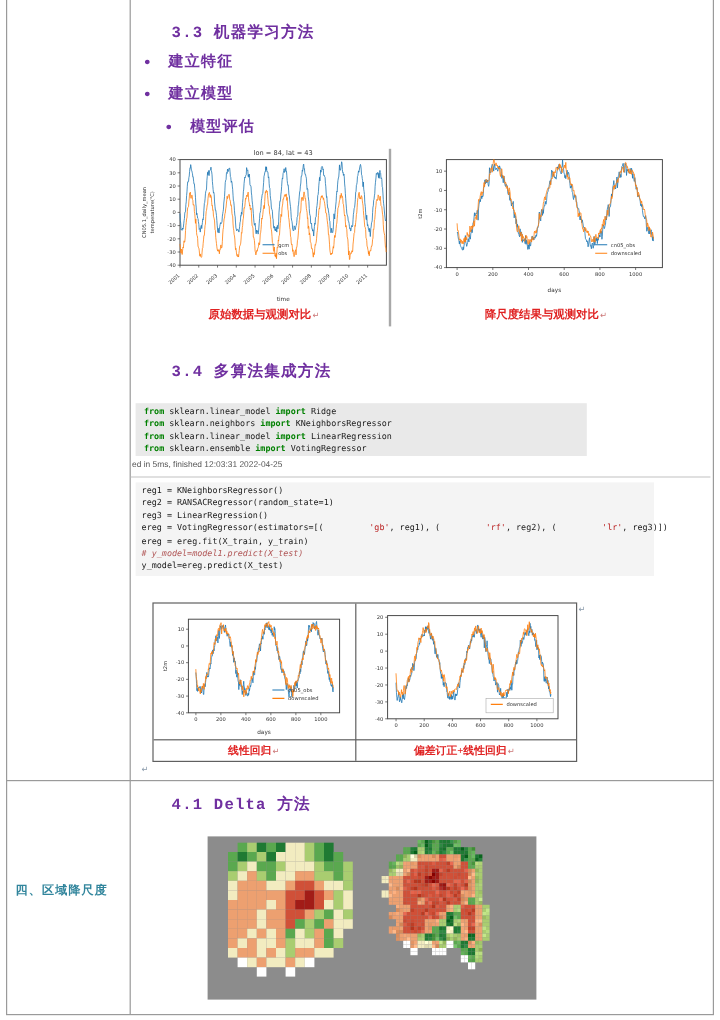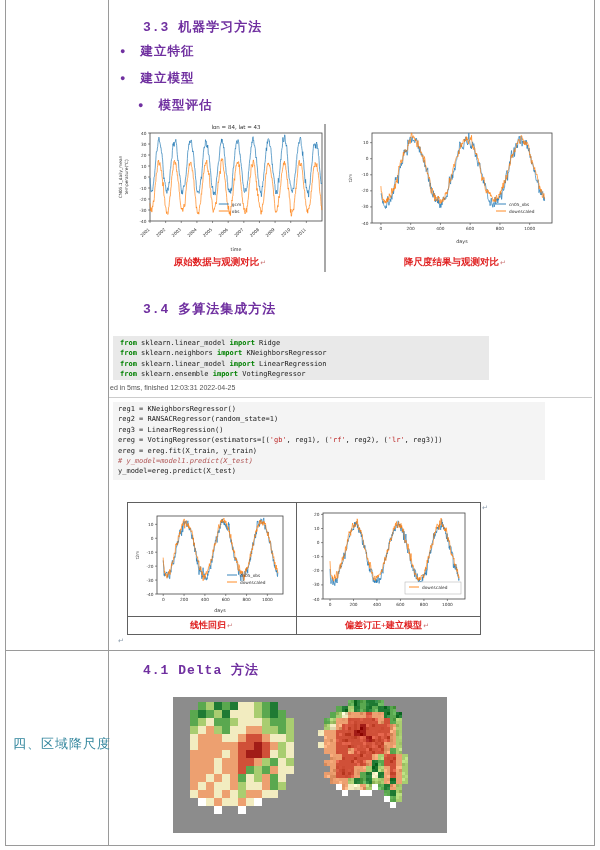--- a/index.html
+++ b/index.html
@@ -7,29 +7,29 @@
   .vline,.hline{position:absolute;background:#9a9a9a;}
   .heading{position:absolute;color:#7030a0;font-weight:bold;font-size:13px;font-family:Liberation Mono, monospace;letter-spacing:1px;margin-left:28px;}
   .bullet{position:absolute;color:#7030a0;font-weight:bold;font-size:12.5px;font-family:"Liberation Serif",serif;letter-spacing:1px;}
   .bullet .dot{color:#7030a0;font-size:9px;margin-right:14px;vertical-align:1px;}
   .cap{position:absolute;color:#e02222;font-weight:bold;font-size:9.5px;text-align:center;font-family:"Liberation Serif",serif;}
   .cap .pmark{font-size:7px;color:#cc7777;font-weight:normal;margin-left:1px;}
   .codebg{position:absolute;background:#e9e9e9;}
   .codebg2{position:absolute;background:#f4f4f4;}
   .codeblock{position:absolute;font-family:"DejaVu Sans Mono",monospace;font-size:7px;line-height:10.4px;color:#1a1a1a;white-space:pre;}
   .codeblock .kw{color:#008000;font-weight:bold;}
-  .codeblock .str{color:#ba2121;}
+  .codeblock .str{color:#ba2121;margin-left:38px;}
   .codeblock .com{color:#b05555;font-style:italic;}
   .status{position:absolute;font-size:7px;color:#555;}
   .chart{position:absolute;background:#fff;}
   .figtable{position:absolute;border:1px solid #606060;background:#fff;}
   .figtable .mid{position:absolute;top:0;bottom:0;width:1px;background:#606060;}
   .figtable .caprow{position:absolute;left:0;right:0;bottom:0;height:17px;border-top:1px solid #606060;}
   .pmark-free{position:absolute;font-size:7px;color:#8899aa;}
-  .rowlabel{position:absolute;color:#31859c;font-weight:normal;font-size:13px;font-family:"Liberation Serif",serif;letter-spacing:1px;}
+  .rowlabel{position:absolute;color:#31859c;font-weight:bold;font-size:10px;font-family:"Liberation Serif",serif;letter-spacing:1px;}
   .mapspanel{position:absolute;background:#8c8c8c;}
   .watermark{position:absolute;color:#d6d6d6;font-size:16px;letter-spacing:1px;text-shadow:1px 1px 0 #f2f2f2;}
   svg{display:block;}
 </style>
 </head>
 <body>
 
 <div id="page">
 
   <div class="vline" style="left:5px;top:0;width:1px;height:845px"></div>
@@ -221,21 +221,21 @@
         <line x1="148.39669421487605" y1="94" x2="148.39669421487605" y2="96" stroke="#444" stroke-width="0.6"></line>
         <text x="148.39669421487605" y="101" font-size="4.3" fill="#333" text-anchor="middle">1000</text>
         <polyline points="31.0,63.9 31.4,72.1 31.7,76.3 32.0,78.7 32.3,76.9 32.7,75.4 33.0,74.2 33.3,72.1 33.6,76.9 33.9,79.8 34.3,78.5 34.6,75.7 34.9,78.3 35.2,78.1 35.6,80.4 35.9,80.7 36.2,76.3 36.5,73.9 36.9,77.4 37.2,73.1 37.5,76.5 37.8,76.8 38.1,78.0 38.5,74.8 38.8,71.2 39.1,67.8 39.4,66.3 39.8,68.8 40.1,66.2 40.4,66.6 40.7,64.2 41.0,61.7 41.4,60.0 41.7,63.3 42.0,61.0 42.3,62.0 42.7,60.5 43.0,57.6 43.3,58.7 43.6,57.4 44.0,57.0 44.3,51.1 44.6,53.1 44.9,47.8 45.2,50.7 45.6,48.8 45.9,53.9 46.2,51.6 46.5,47.1 46.9,45.1 47.2,44.6 47.5,44.6 47.8,43.9 48.1,39.5 48.5,38.2 48.8,35.3 49.1,36.5 49.4,34.5 49.8,33.3 50.1,32.9 50.4,30.8 50.7,31.9 51.1,26.9 51.4,28.1 51.7,26.9 52.0,26.5 52.3,25.9 52.7,23.5 53.0,25.4 53.3,25.0 53.6,25.0 54.0,25.0 54.3,23.9 54.6,25.0 54.9,20.2 55.2,22.3 55.6,17.3 55.9,20.9 56.2,17.3 56.5,20.6 56.9,17.5 57.2,19.5 57.5,19.1 57.8,16.3 58.2,19.8 58.5,22.8 58.8,19.7 59.1,22.3 59.4,24.6 59.8,27.6 60.1,26.0 60.4,22.9 60.7,24.3 61.1,27.9 61.4,25.1 61.7,28.7 62.0,27.3 62.3,31.9 62.7,29.6 63.0,31.0 63.3,37.6 63.6,39.9 64.0,35.4 64.3,35.3 64.6,40.7 64.9,42.8 65.3,40.5 65.6,43.4 65.9,40.4 66.2,43.9 66.5,44.2 66.9,44.9 67.2,48.8 67.5,47.2 67.8,52.7 68.2,56.4 68.5,57.2 68.8,60.4 69.1,56.5 69.4,60.1 69.8,59.3 70.1,61.9 70.4,66.0 70.7,63.8 71.1,67.3 71.4,65.1 71.7,63.6 72.0,63.8 72.4,63.9 72.7,65.0 73.0,64.8 73.3,71.6 73.6,71.9 74.0,75.8 74.3,76.8 74.6,74.2 74.9,72.9 75.3,77.4 75.6,75.6 75.9,78.0 76.2,76.2 76.5,75.5 76.9,77.2 77.2,73.8 77.5,77.9 77.8,75.0 78.2,77.5 78.5,75.9 78.8,73.0 79.1,71.3 79.5,75.9 79.8,76.5 80.1,78.4 80.4,77.2 80.7,73.2 81.1,75.0 81.4,73.5 81.7,74.5 82.0,73.8 82.4,69.7 82.7,66.4 83.0,64.0 83.3,65.0 83.6,66.8 84.0,68.3 84.3,64.0 84.6,61.9 84.9,58.0 85.3,58.4 85.6,55.1 85.9,53.4 86.2,55.4 86.6,53.8 86.9,53.2 87.2,49.8 87.5,52.2 87.8,47.8 88.2,49.0 88.5,48.5 88.8,44.2 89.1,43.8 89.5,44.9 89.8,39.7 90.1,37.6 90.4,38.8 90.7,34.6 91.1,34.8 91.4,32.7 91.7,33.7 92.0,34.4 92.4,35.8 92.7,31.3 93.0,29.3 93.3,31.0 93.7,27.3 94.0,29.3 94.3,27.1 94.6,25.2 94.9,25.7 95.3,23.5 95.6,25.5 95.9,24.6 96.2,26.1 96.6,22.8 96.9,20.6 97.2,20.7 97.5,20.2 97.8,19.7 98.2,23.0 98.5,21.0 98.8,18.3 99.1,15.8 99.5,16.7 99.8,20.3 100.1,19.0 100.4,21.9 100.8,20.0 101.1,19.1 101.4,22.8 101.7,24.7 102.0,26.1 102.4,20.9 102.7,23.4 103.0,24.4 103.3,27.6 103.7,24.5 104.0,27.2 104.3,25.7 104.6,34.9 104.9,26.0 105.3,28.4 105.6,34.0 105.9,38.1 106.2,34.4 106.6,32.2 106.9,29.0 107.2,33.8 107.5,38.8 107.9,42.0 108.2,44.5 108.5,44.6 108.8,48.0 109.1,44.4 109.5,43.6 109.8,43.8 110.1,44.3 110.4,48.7 110.8,48.8 111.1,54.5 111.4,56.1 111.7,54.2 112.0,59.0 112.4,59.2 112.7,62.5 113.0,60.0 113.3,60.5 113.7,61.2 114.0,65.9 114.3,65.1 114.6,65.1 115.0,63.6 115.3,67.0 115.6,71.8 115.9,64.5 116.2,65.2 116.6,66.1 116.9,71.4 117.2,74.1 117.5,73.4 117.9,73.6 118.2,68.6 118.5,73.3 118.8,75.1 119.1,74.8 119.5,77.6 119.8,74.1 120.1,75.9 120.4,73.4 120.8,78.5 121.1,80.9 121.4,79.7 121.7,76.2 122.1,77.6 122.4,78.9 122.7,80.2 123.0,75.1 123.3,71.9 123.7,75.7 124.0,71.3 124.3,69.3 124.6,72.4 125.0,69.9 125.3,69.2 125.6,68.2 125.9,70.3 126.2,67.7 126.6,69.1 126.9,63.1 127.2,64.8 127.5,70.2 127.9,65.0 128.2,65.1 128.5,58.9 128.8,55.3 129.2,57.8 129.5,52.6 129.8,53.5 130.1,51.2 130.4,49.7 130.8,46.9 131.1,48.6 131.4,45.1 131.7,48.2 132.1,46.3 132.4,45.2 132.7,42.6 133.0,38.3 133.3,38.5 133.7,35.6 134.0,34.6 134.3,34.5 134.6,28.4 135.0,33.0 135.3,33.6 135.6,28.6 135.9,31.4 136.3,30.6 136.6,28.8 136.9,26.1 137.2,26.6 137.5,27.9 137.9,25.8 138.2,22.7 138.5,22.0 138.8,23.7 139.2,22.1 139.5,24.5 139.8,21.2 140.1,21.7 140.4,19.5 140.8,19.0 141.1,21.9 141.4,23.5 141.7,24.8 142.1,20.8 142.4,22.3 142.7,14.4 143.0,19.0 143.4,17.0 143.7,21.9 144.0,20.7 144.3,19.5 144.6,24.3 145.0,22.3 145.3,23.9 145.6,22.7 145.9,24.0 146.3,24.0 146.6,28.6 146.9,28.0 147.2,30.1 147.5,33.9 147.9,31.4 148.2,28.6 148.5,36.6 148.8,32.9 149.2,35.5 149.5,34.6 149.8,36.8 150.1,43.3 150.5,40.9 150.8,44.7 151.1,40.7 151.4,41.0 151.7,41.2 152.1,41.9 152.4,46.1 152.7,48.7 153.0,46.7 153.4,47.8 153.7,48.0 154.0,52.4 154.3,62.1 154.6,62.9 155.0,58.9 155.3,62.5 155.6,59.6 155.9,63.5 156.3,64.3 156.6,64.0 156.9,59.2 157.2,65.1 157.6,61.9 157.9,65.8 158.2,69.1 158.5,67.0 158.8,71.3 159.2,71.3 159.5,73.3 159.8,75.5 160.1,73.4" fill="none" stroke="#1f77b4" stroke-width="0.7" opacity="0.95"></polyline>
         <polyline points="31.0,56.1 31.4,63.3 31.7,68.7 32.0,70.5 32.3,70.6 32.7,71.3 33.0,70.6 33.3,73.9 33.6,71.7 33.9,74.0 34.3,73.6 34.6,76.2 34.9,76.0 35.2,73.1 35.6,69.7 35.9,73.0 36.2,71.7 36.5,74.1 36.9,74.1 37.2,70.3 37.5,66.8 37.8,66.2 38.1,67.3 38.5,73.4 38.8,72.9 39.1,70.4 39.4,67.3 39.8,66.0 40.1,64.7 40.4,61.9 40.7,61.2 41.0,59.9 41.4,58.7 41.7,63.5 42.0,61.1 42.3,57.9 42.7,59.0 43.0,54.6 43.3,52.3 43.6,54.9 44.0,54.6 44.3,55.3 44.6,50.9 44.9,52.2 45.2,49.3 45.6,49.5 45.9,49.5 46.2,45.2 46.5,41.8 46.9,41.6 47.2,45.6 47.5,40.1 47.8,40.0 48.1,39.6 48.5,34.4 48.8,36.3 49.1,32.1 49.4,30.0 49.8,28.6 50.1,26.5 50.4,27.9 50.7,27.3 51.1,26.8 51.4,27.6 51.7,30.5 52.0,24.8 52.3,26.7 52.7,25.5 53.0,22.3 53.3,20.5 53.6,18.0 54.0,20.1 54.3,22.7 54.6,22.6 54.9,21.2 55.2,20.7 55.6,19.2 55.9,19.6 56.2,22.0 56.5,19.0 56.9,18.6 57.2,16.6 57.5,17.2 57.8,18.6 58.2,13.8 58.5,15.0 58.8,20.6 59.1,19.7 59.4,24.7 59.8,23.6 60.1,24.2 60.4,22.4 60.7,23.2 61.1,27.4 61.4,25.2 61.7,26.0 62.0,25.3 62.3,26.6 62.7,28.6 63.0,30.2 63.3,29.7 63.6,34.1 64.0,34.7 64.3,36.8 64.6,37.6 64.9,40.4 65.3,41.3 65.6,44.2 65.9,43.7 66.2,44.6 66.5,44.7 66.9,46.6 67.2,46.9 67.5,49.4 67.8,52.8 68.2,52.7 68.5,54.4 68.8,53.4 69.1,54.9 69.4,56.0 69.8,59.2 70.1,58.2 70.4,57.7 70.7,62.7 71.1,57.1 71.4,59.4 71.7,59.7 72.0,65.2 72.4,65.9 72.7,68.4 73.0,68.6 73.3,67.1 73.6,67.5 74.0,71.7 74.3,72.6 74.6,75.0 74.9,74.9 75.3,72.6 75.6,71.7 75.9,70.9 76.2,73.1 76.5,75.8 76.9,73.0 77.2,72.8 77.5,70.9 77.8,73.1 78.2,72.5 78.5,70.4 78.8,71.0 79.1,70.3 79.5,71.8 79.8,69.5 80.1,69.3 80.4,69.1 80.7,69.1 81.1,69.7 81.4,69.6 81.7,67.3 82.0,67.5 82.4,65.2 82.7,66.8 83.0,67.0 83.3,64.9 83.6,63.1 84.0,60.4 84.3,58.3 84.6,58.7 84.9,57.4 85.3,58.9 85.6,53.1 85.9,51.9 86.2,52.5 86.6,54.0 86.9,55.5 87.2,51.5 87.5,51.4 87.8,47.8 88.2,44.9 88.5,47.4 88.8,44.4 89.1,44.3 89.5,45.4 89.8,45.4 90.1,41.7 90.4,38.7 90.7,36.0 91.1,36.9 91.4,34.9 91.7,33.0 92.0,35.1 92.4,34.8 92.7,33.0 93.0,32.2 93.3,28.8 93.7,28.6 94.0,26.9 94.3,23.4 94.6,24.4 94.9,23.4 95.3,21.3 95.6,24.2 95.9,23.2 96.2,20.3 96.6,18.2 96.9,21.0 97.2,18.4 97.5,16.6 97.8,20.0 98.2,19.9 98.5,21.5 98.8,22.8 99.1,20.7 99.5,17.4 99.8,16.8 100.1,20.1 100.4,22.3 100.8,20.6 101.1,20.4 101.4,23.2 101.7,19.4 102.0,18.4 102.4,22.5 102.7,20.4 103.0,22.6 103.3,22.7 103.7,27.0 104.0,25.0 104.3,23.7 104.6,24.2 104.9,28.9 105.3,31.1 105.6,33.8 105.9,36.1 106.2,37.8 106.6,35.6 106.9,35.1 107.2,35.5 107.5,37.7 107.9,38.2 108.2,39.9 108.5,42.5 108.8,44.5 109.1,38.9 109.5,42.5 109.8,43.9 110.1,49.0 110.4,47.1 110.8,49.4 111.1,52.2 111.4,55.7 111.7,51.4 112.0,48.5 112.4,52.6 112.7,57.6 113.0,58.7 113.3,61.5 113.7,59.6 114.0,61.1 114.3,60.7 114.6,62.7 115.0,63.9 115.3,67.7 115.6,69.5 115.9,69.9 116.2,68.7 116.6,67.9 116.9,69.3 117.2,71.4 117.5,70.7 117.9,71.8 118.2,74.5 118.5,71.9 118.8,74.7 119.1,74.4 119.5,75.8 119.8,72.7 120.1,74.5 120.4,75.0 120.8,72.0 121.1,74.3 121.4,74.9 121.7,74.1 122.1,71.4 122.4,70.2 122.7,70.6 123.0,70.5 123.3,69.7 123.7,69.9 124.0,70.6 124.3,70.9 124.6,73.2 125.0,70.1 125.3,70.2 125.6,66.5 125.9,64.7 126.2,65.6 126.6,62.1 126.9,61.9 127.2,64.2 127.5,59.5 127.9,57.4 128.2,55.1 128.5,58.1 128.8,53.7 129.2,51.1 129.5,51.4 129.8,53.3 130.1,53.1 130.4,48.6 130.8,47.7 131.1,45.0 131.4,42.7 131.7,40.3 132.1,43.3 132.4,43.2 132.7,41.6 133.0,38.8 133.3,38.8 133.7,40.1 134.0,39.5 134.3,36.1 134.6,33.7 135.0,28.9 135.3,30.2 135.6,27.0 135.9,27.7 136.3,27.6 136.6,26.1 136.9,24.0 137.2,21.9 137.5,23.7 137.9,19.7 138.2,18.9 138.5,19.4 138.8,19.8 139.2,20.8 139.5,22.2 139.8,20.3 140.1,24.7 140.4,22.4 140.8,15.6 141.1,20.3 141.4,18.2 141.7,17.6 142.1,13.1 142.4,17.8 142.7,17.9 143.0,19.4 143.4,19.0 143.7,22.0 144.0,19.9 144.3,21.3 144.6,21.2 145.0,21.9 145.3,24.9 145.6,25.8 145.9,23.4 146.3,25.7 146.6,23.8 146.9,26.4 147.2,22.7 147.5,24.9 147.9,27.6 148.2,33.1 148.5,35.3 148.8,34.6 149.2,32.3 149.5,33.8 149.8,36.6 150.1,36.5 150.5,35.7 150.8,39.9 151.1,40.7 151.4,42.6 151.7,48.1 152.1,49.4 152.4,49.9 152.7,48.7 153.0,50.8 153.4,49.7 153.7,51.3 154.0,51.1 154.3,52.7 154.6,54.2 155.0,53.1 155.3,58.0 155.6,60.6 155.9,58.8 156.3,59.5 156.6,59.5 156.9,59.4 157.2,63.9 157.6,63.1 157.9,66.5 158.2,64.6 158.5,64.2 158.8,68.6 159.2,70.9 159.5,69.6 159.8,73.2 160.1,71.6" fill="none" stroke="#ff7f0e" stroke-width="0.7" opacity="0.95"></polyline>
         <rect x="106" y="77" width="56" height="12" fill="#fff" stroke="#aaa" stroke-width="0.5"></rect>
         <line x1="110" y1="82" x2="120" y2="82" stroke="#ff7f0e" stroke-width="0.9"></line>
         <text x="123" y="83.6" font-size="4.3" fill="#333">downscaled</text>
       </svg>
     </div>
   <div class="cap" style="left:128px;top:619px;width:167px;font-size:9px"><span>线性回归</span><span class="pmark">↵</span></div>
-  <div class="cap" style="left:296px;top:619px;width:182px;font-size:9px"><span>偏差订正+建立模型</span><span class="pmark">↵</span></div>
+  <div class="cap" style="left:296px;top:619px;width:182px;font-size:9px"><span>偏差订正+线性回归</span><span class="pmark">↵</span></div>
   <div class="pmark-free" style="left:118px;top:637px">↵</div>
 
   <div class="rowlabel" style="left:13px;top:735px">四、区域降尺度</div>
   <div class="heading" style="left:115px;top:661px">4.1 Delta 方法</div>
 
   <div class="mapspanel" style="left:173px;top:697px;width:274px;height:136px">
     <div style="position:absolute;left:9px;top:5px">
         <svg width="128" height="112">
           <rect x="16" y="0" width="8" height="8" fill="#5aa84f"></rect>
           <rect x="24" y="0" width="8" height="8" fill="#a9cd70"></rect>

